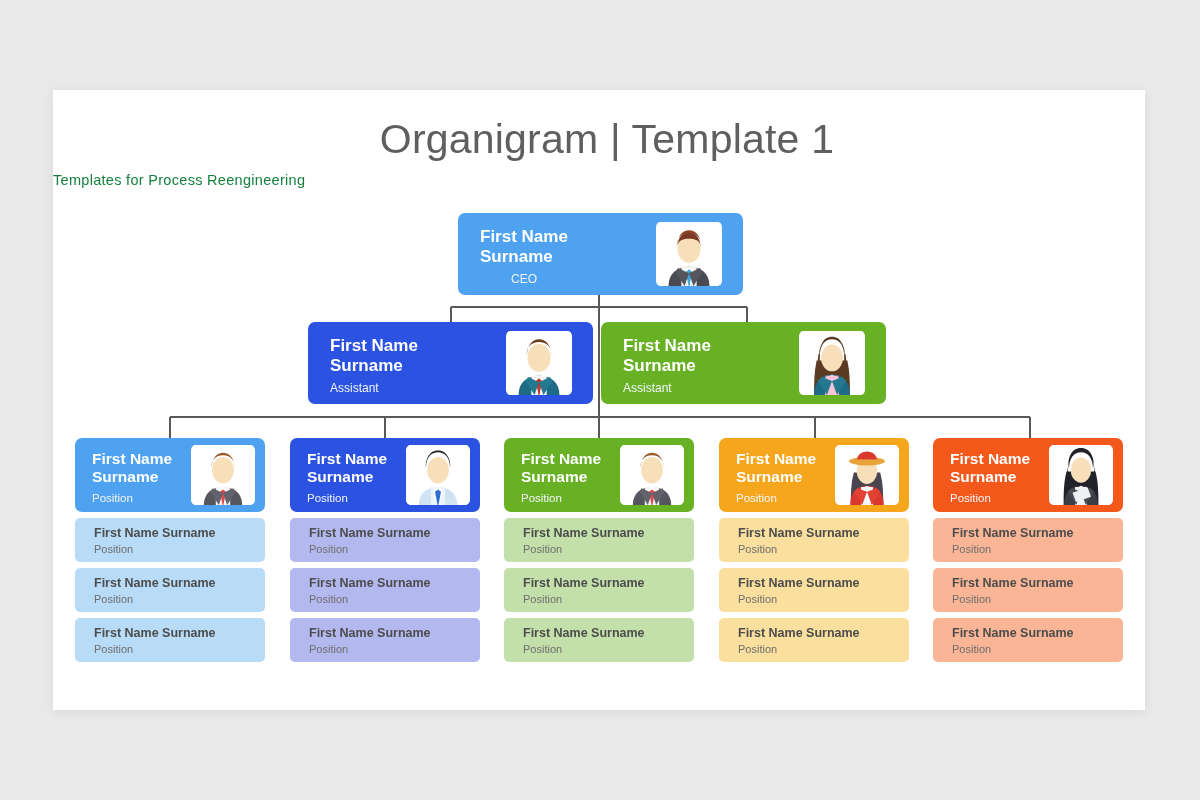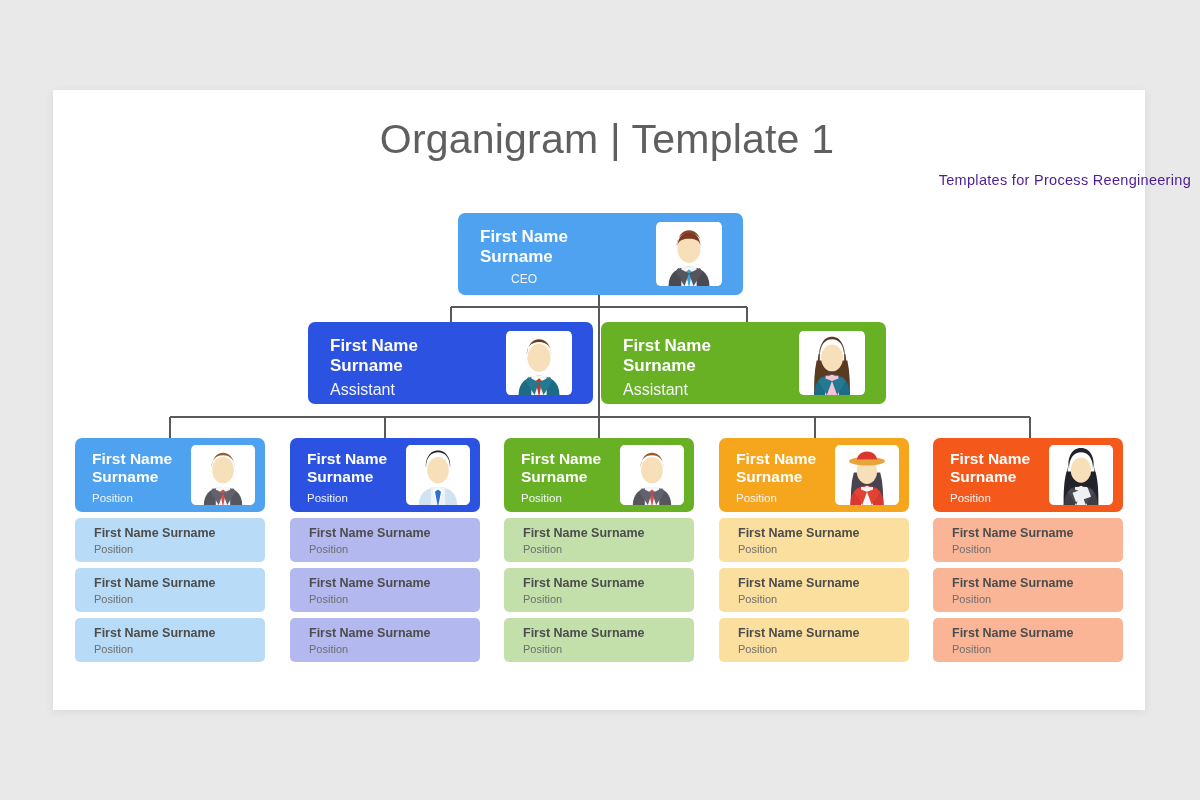--- a/index.html
+++ b/index.html
@@ -36,24 +36,24 @@
     color: #5f5f5f;
     letter-spacing: 0.2px;
     white-space: nowrap;
     margin-left: 8px;
   }
   #subtitle {
     position: absolute;
     left: 0;
     top: 82px;
     width: 1138px;
-    text-align: right;
+    text-align: left;
     font-size: 14.5px;
     font-weight: 400;
-    color: #4c1d95;
+    color: #15803d;
     letter-spacing: 0.3px;
     white-space: nowrap;
   }
 
   
   #connectors {
     position: absolute;
     left: 0;
     top: 0;
     width: 1092px;
@@ -95,21 +95,21 @@
   }
   #ceo-card .card-name { left: 22px; top: 14px; font-size: 17px; }
   #ceo-card .card-role { left: 22px; top: 59px; font-size: 12px; margin-left: 31px; }
   #ceo-card .avatar { left: 198px; top: 9px; width: 66px; height: 64px; }
 
   
   .assist-card { top: 232px; width: 285px; height: 82px; }
   #assist-left  { left: 255px; background: #2b52e0; }
   #assist-right { left: 548px; background: #68b024; }
   .assist-card .card-name { left: 22px; top: 14px; font-size: 17px; }
-  .assist-card .card-role { left: 22px; top: 59px; font-size: 16px; }
+  .assist-card .card-role { left: 22px; top: 59px; font-size: 12px; }
   .assist-card .avatar { left: 198px; top: 9px; width: 66px; height: 64px; }
 
   
   .column {
     position: absolute;
     top: 348px;
     width: 190px;
   }
   .col-head {
     position: relative;

